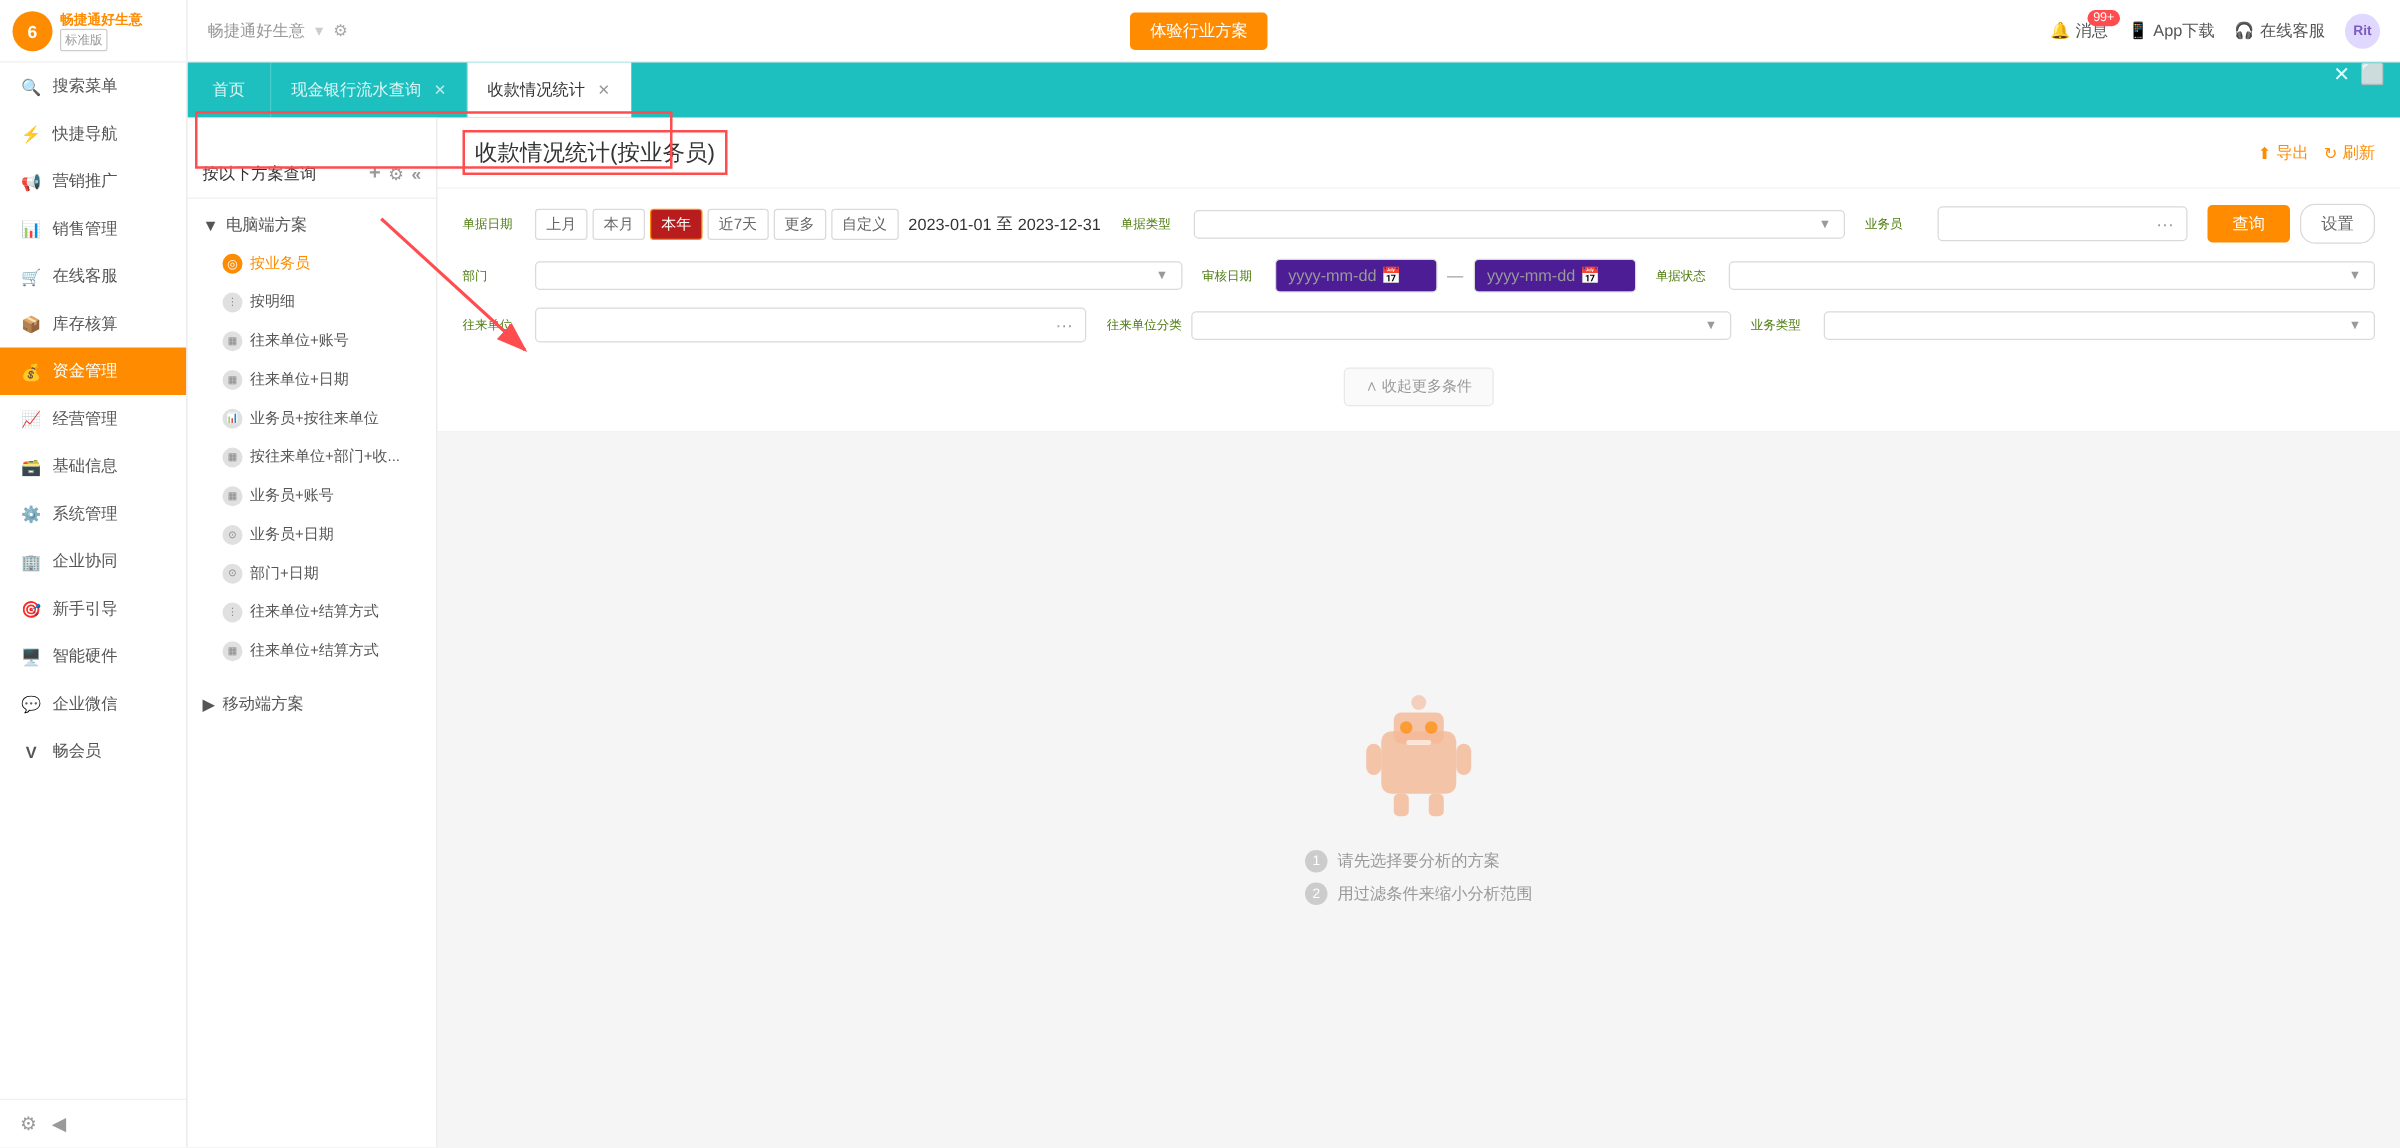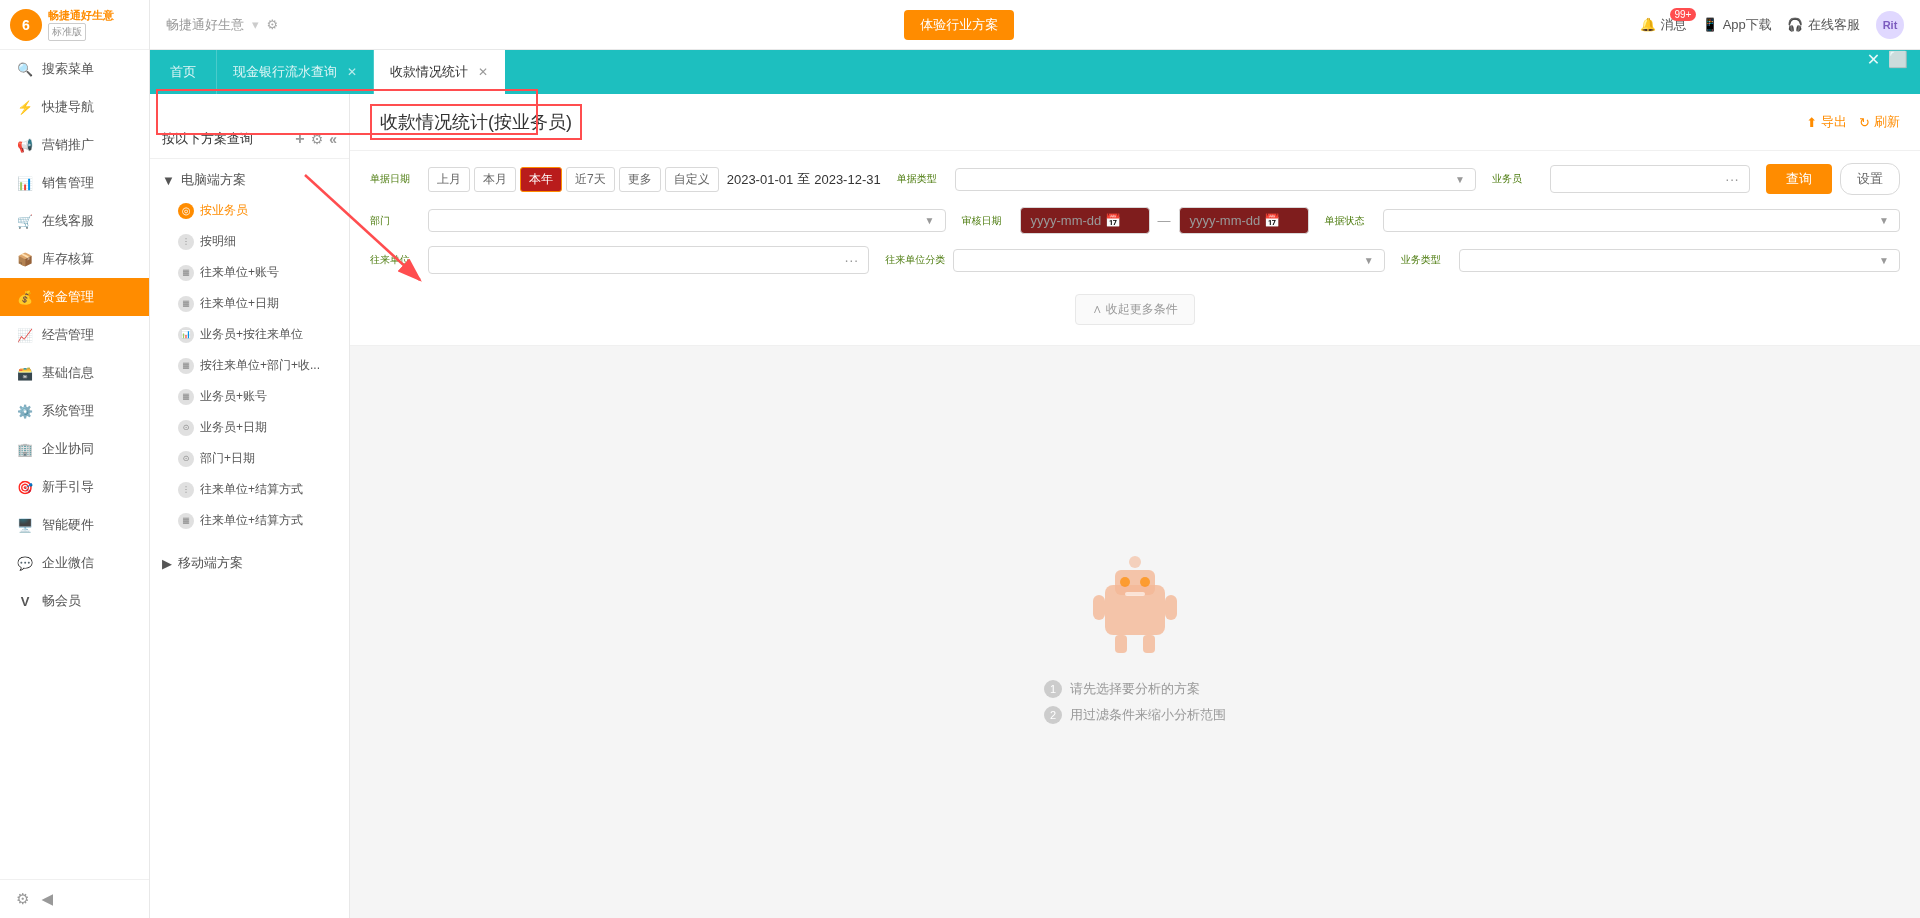--- a/index.html
+++ b/index.html
@@ -69,21 +69,21 @@
     .filter-row { display: flex; align-items: center; gap: 16px; margin-bottom: 12px; flex-wrap: wrap; }
     .filter-item { display: flex; align-items: center; gap: 8px; }
     .filter-label { color: #4d7c0f; font-size: 10px; white-space: nowrap; min-width: 50px; }
     .filter-date-tabs { display: flex; align-items: center; gap: 4px; }
     .date-tab { padding: 3px 8px; border: 1px solid #d9d9d9; border-radius: 3px; cursor: pointer; font-size: 12px; color: #666; background: #fff; }
     .date-tab.active { background: #b91c1c; color: #fff; border-color: #ff8c00; }
     .date-range { display: flex; align-items: center; gap: 4px; font-size: 13px; color: #333; }
     .filter-select { display: flex; align-items: center; gap: 4px; border: 1px solid #d9d9d9; border-radius: 4px; padding: 5px 10px; min-width: 200px; background: #fff; cursor: pointer; }
     .filter-select-text { flex: 1; color: #999; font-size: 13px; }
     .filter-select-arrow { color: #999; font-size: 10px; }
-    .filter-date-input { border: 1px solid #d9d9d9; border-radius: 4px; padding: 5px 10px; width: 130px; font-size: 13px; color: #999; display: flex; align-items: center; gap: 4px; cursor: pointer; background: #7f1d1d; }
+    .filter-date-input { border: 1px solid #d9d9d9; border-radius: 4px; padding: 5px 10px; width: 130px; font-size: 13px; color: #999; display: flex; align-items: center; gap: 4px; cursor: pointer; background: #4c1d95; }
     .date-separator { color: #999; }
     .more-btn { color: #999; cursor: pointer; font-size: 14px; }
     .filter-actions { display: flex; align-items: center; gap: 8px; margin-left: auto; }
     .btn-query { background: #ff8c00; color: #fff; border: none; padding: 6px 20px; border-radius: 4px; cursor: pointer; font-size: 13px; }
     .btn-setting { background: #fff; color: #666; border: 1px solid #d9d9d9; padding: 6px 16px; border-radius: 12px; cursor: pointer; font-size: 13px; }
     .collapse-btn { display: flex; align-items: center; justify-content: center; padding: 6px; color: #999; cursor: pointer; font-size: 12px; gap: 4px; border: 1px solid #e8e8e8; border-radius: 4px; background: #fafafa; margin: 8px auto; width: 120px; }
 
     
     .main-content { flex: 1; background: #f5f5f5; display: flex; align-items: center; justify-content: center; flex-direction: column; gap: 20px; }
     .empty-tips { display: flex; flex-direction: column; gap: 8px; }

